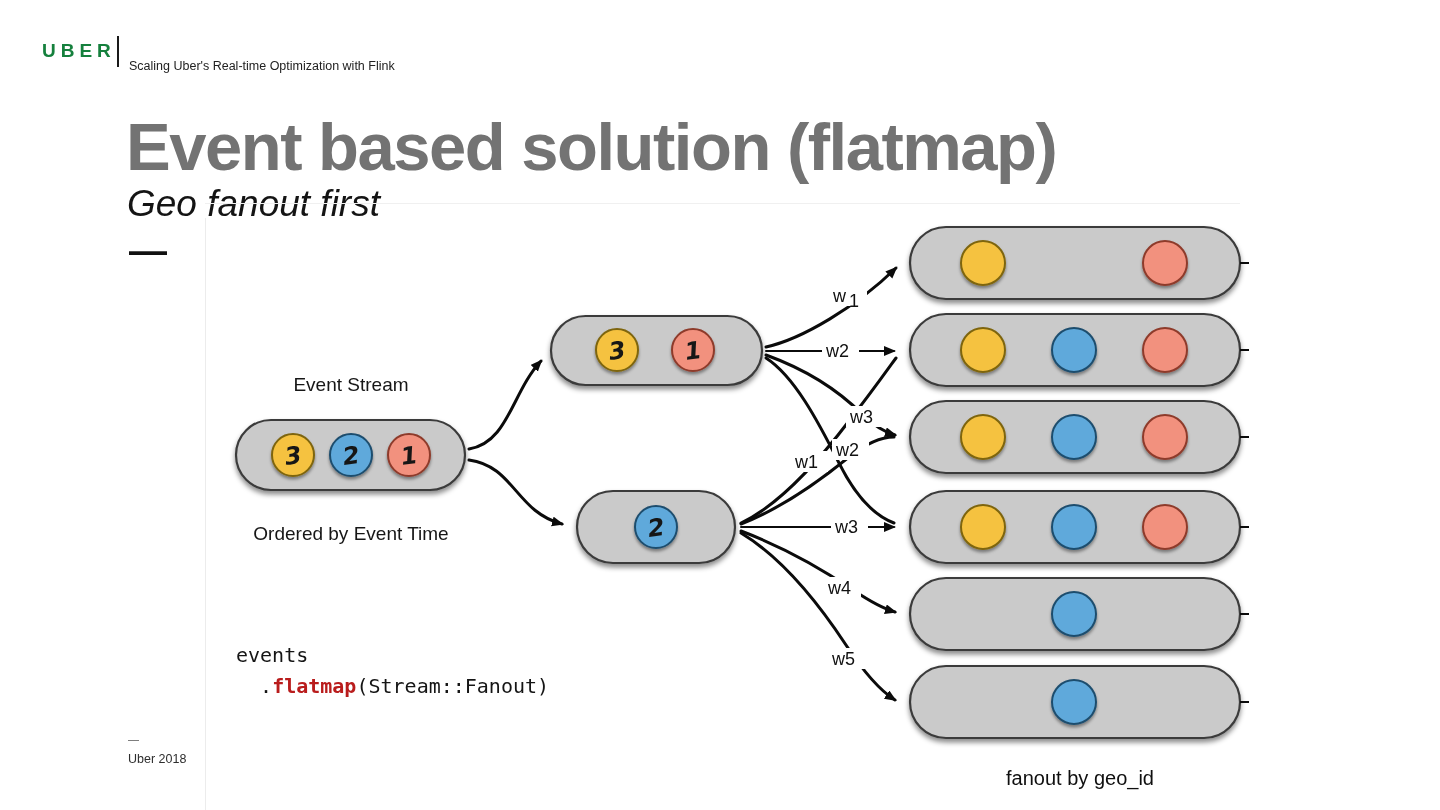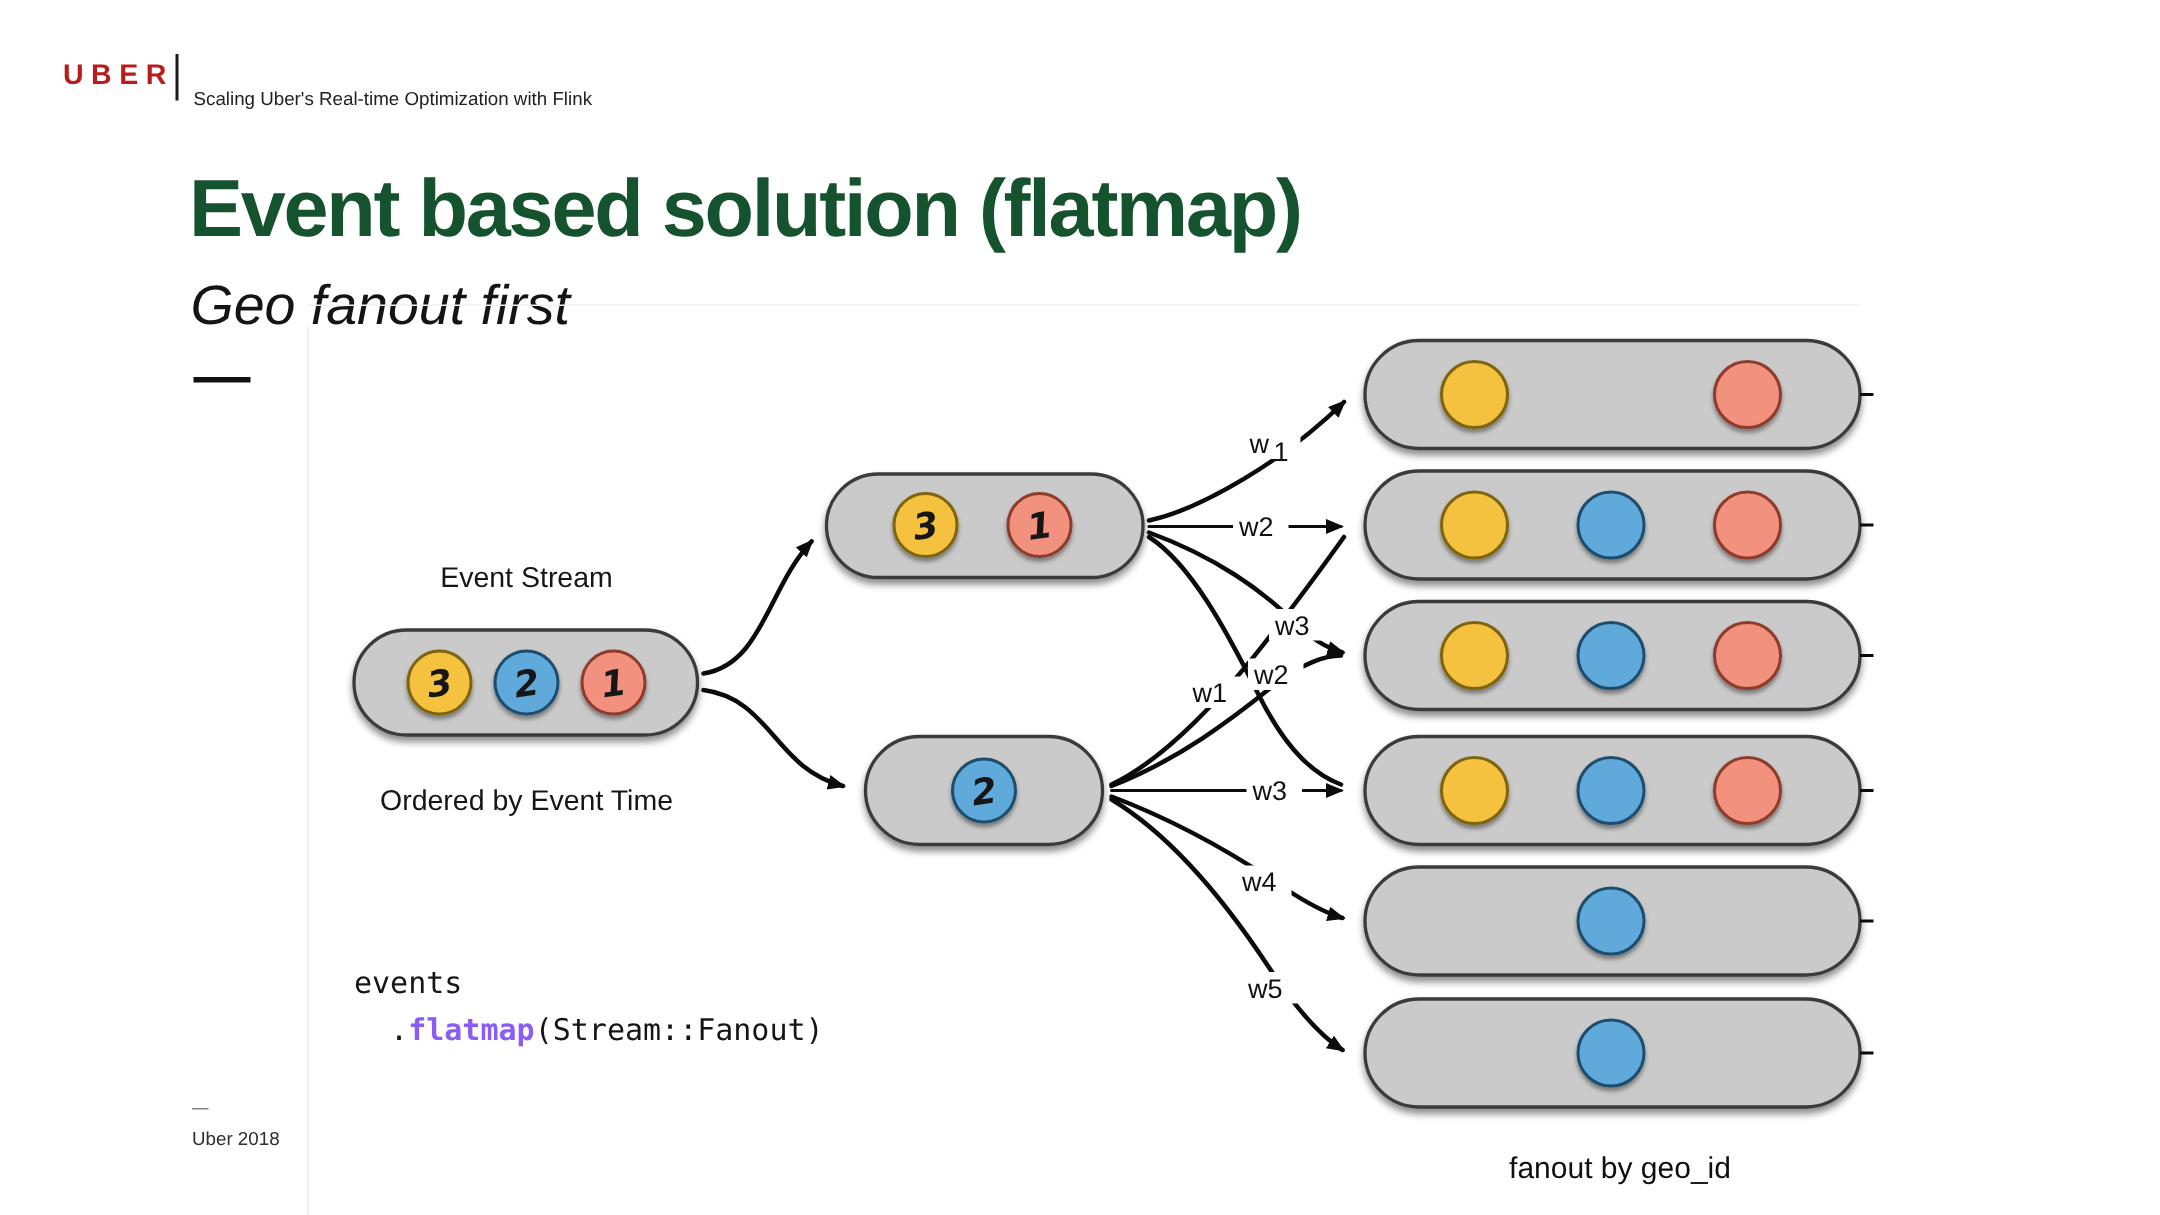--- a/index.html
+++ b/index.html
@@ -1,27 +1,27 @@
 <!DOCTYPE html>
 <html><head>
 <meta charset="utf-8">
 <style>
   html,body{margin:0;padding:0;background:#fff;}
   .slide{position:relative;width:1440px;height:810px;background:#fff;overflow:hidden;
          font-family:"Liberation Sans", sans-serif;color:#111;}
 
   
   .hdr-logo{position:absolute;left:42px;top:40px;font-size:19px;font-weight:700;
-            letter-spacing:5px;color:#b91c1c;}
+            letter-spacing:5px;color:#15803d;}
   .hdr-divider{position:absolute;left:117px;top:36px;width:2px;height:31px;background:#1a1a1a;}
   .hdr-deck{position:absolute;left:129px;top:59px;font-size:12.5px;color:#222;}
 
   
-  .title{position:absolute;left:126px;top:108px;font-size:54px;font-weight:800;
-         letter-spacing:-1.5px;color:#14532d;}
+  .title{position:absolute;left:126px;top:108px;font-size:67px;font-weight:800;
+         letter-spacing:-1.5px;color:#737373;}
   .subtitle{position:absolute;left:127px;top:183px;font-size:37px;font-style:italic;
             font-weight:500;color:#141414;}
   .title-rule{position:absolute;left:129px;top:230px;font-size:38px;font-weight:700;color:#111;}
 
   
   .guide-v{position:absolute;left:205px;top:218px;width:1px;height:592px;background:#ececec;}
   .guide-h{position:absolute;left:205px;top:203px;width:1035px;height:1px;background:#f0f0f0;}
 
   
   .code{position:absolute;left:236px;top:640px;font-family:"DejaVu Sans Mono","Liberation Mono",monospace;
@@ -55,21 +55,21 @@
   <div class="hdr-divider"></div>
   <div class="hdr-deck">Scaling Uber's Real-time Optimization with Flink</div>
 
   <div class="title">Event based solution (flatmap)</div>
   <div class="subtitle">Geo fanout first</div>
   <div class="title-rule">—</div>
 
   <div class="guide-v"></div>
   <div class="guide-h"></div>
 
-  <div class="code"><span>events</span><br><span>  .</span><span class="kw" style="color: #8b5cf6;">flatmap</span><span>(Stream::Fanout)</span></div>
+  <div class="code"><span>events</span><br><span>  .</span><span class="kw" style="color: #b91c1c;">flatmap</span><span>(Stream::Fanout)</span></div>
 
   <div class="ftr-rule">—</div>
   <div class="ftr-credit">Uber 2018</div>
 
   <svg class="diagram" width="1440" height="810" viewBox="0 0 1440 810">
     <defs>
       <marker id="arrow" markerWidth="13" markerHeight="11" refX="10" refY="5" orient="auto" markerUnits="userSpaceOnUse">
         <path d="M0,0 L12,5 L0,10 z" fill="#0b0b0b"></path>
       </marker>
       <filter id="dsPill" x="-15%" y="-30%" width="130%" height="170%">

